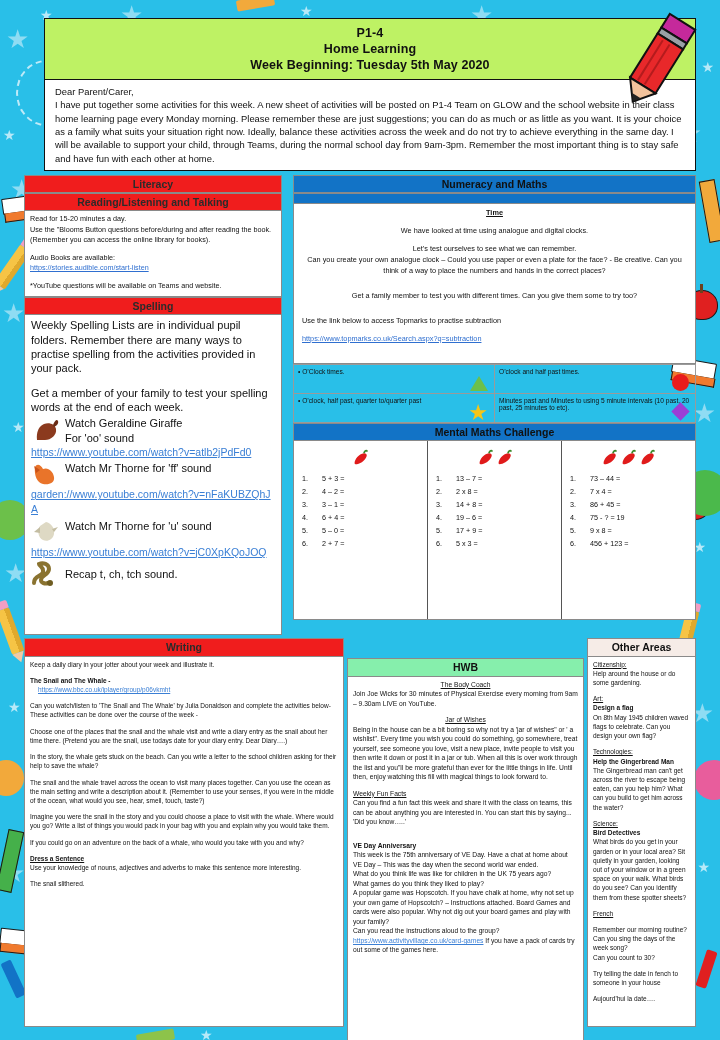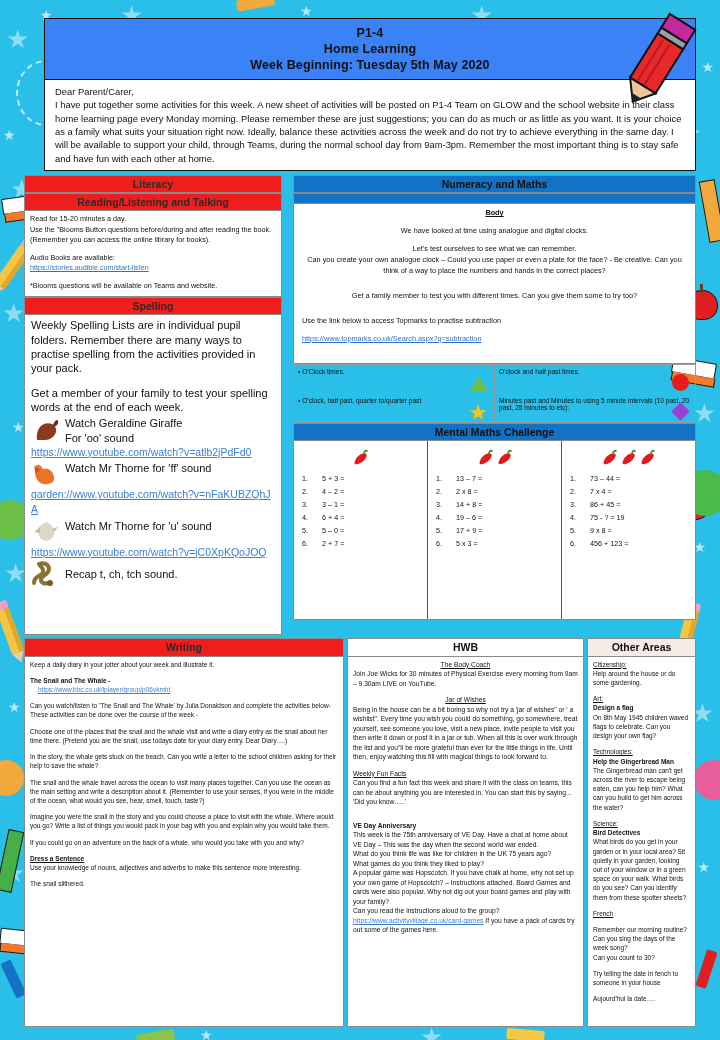--- a/index.html
+++ b/index.html
@@ -25,21 +25,21 @@
   .bg-deco .blob{position:absolute;border-radius:50%;}
   .bg-deco .ruler{position:absolute;width:14px;height:60px;background:#45b04a;border:1.5px solid #1a1a1a;}
   .bg-deco .crayon{position:absolute;width:11px;height:38px;border-radius:2px;}
   .bg-deco .scribble{position:absolute;border:2px dashed #bfeaf8;border-radius:50%;}
 
   
   .sheet{position:absolute;left:24px;top:18px;width:672px;height:1006px;z-index:5;}
 
   
   .hdr-box{
-    background:#3b82f6;border:1.6px solid #111;height:62px;
+    background:#bef264;border:1.6px solid #111;height:62px;
     display:flex;flex-direction:column;align-items:center;justify-content:center;
     margin-left:20px;width:calc(100% - 20px);box-sizing:border-box;
   }
   .hdr-box div{font-weight:bold;font-size:12.5px;color:#111;line-height:1.28;letter-spacing:.1px;}
   .letter-box{
     background:#fff;border:1.6px solid #111;border-top:none;margin-left:20px;
     width:calc(100% - 20px);box-sizing:border-box;padding:5px 8px 5px 10px;
   }
   .letter-box p{margin:0;font-size:9.4px;line-height:1.42;color:#111;}
   .letter-box p.sig{color:#c0392b;}
@@ -51,21 +51,21 @@
   .col-left{width:258px;flex:none;}
   .col-right{flex:1;margin-left:11px;}
 
   .band{
     text-align:center;font-weight:bold;font-size:10.5px;color:#111;
     padding:1.5px 0;border:1px solid #8a8a8a;line-height:1.25;
   }
   .band.red{background:#f01d1d;color:#2b2b2b;}
   .band.blue{background:#1273c6;color:#111;}
   .band.blue-blank{height:9px;padding:0;}
-  .band.green{background:#ffffff;}
+  .band.green{background:#86efac;margin-top:20px;}
   .band.beige{background:#f6ece7;}
   .panel{background:#fff;border:1px solid #8a8a8a;border-top:none;box-sizing:border-box;}
   .panel p{margin:0 0 0 0;}
 
   .lit-body{padding:3px 5px;font-size:7.2px;line-height:1.45;color:#111;}
   .lit-body a{color:#2f6fd0;text-align:right;}
   .spell-body{padding:3px 6px;font-size:11px;line-height:1.3;color:#111;}
   .spell-body a{color:#3a7fd5;font-size:10.5px;word-break:break-all;}
   .vid-row{display:flex;align-items:flex-start;gap:4px;margin-top:2px;}
   .animal{width:30px;height:26px;flex:none;position:relative;}
@@ -187,21 +187,21 @@
     <div class="col-left">
       <div class="band red">Literacy</div>
       <div class="band red">Reading/Listening and Talking</div>
       <div class="panel lit-body" style="height:86px;">
         <p>Read for 15-20  minutes a day.</p>
         <p>Use the "Blooms Button questions before/during and after reading the book.  (Remember you can access the online library for books).</p>
         <div class="sp"></div>
         <p>Audio Books are available:</p>
         <p><a href="#">https://stories.audible.com/start-listen</a></p>
         <div class="sp"></div>
-        <p>*Blooms questions will be available on Teams and website.</p>
+        <p>*YouTube questions will be available on Teams and website.</p>
       </div>
 
       <div class="band red">Spelling</div>
       <div class="panel spell-body" style="height:320px;">
         <p>Weekly Spelling Lists are in individual pupil folders.  Remember there are many ways to practise spelling from the activities provided in your pack.</p>
         <div style="height:10px"></div>
         <p>Get a member of your family to test your spelling words at the end of each week.</p>
 
         <div class="vid-row">
           <svg class="animal" viewBox="0 0 30 26">
@@ -245,21 +245,21 @@
           </svg>
           <div>Recap t, ch, tch sound.</div>
         </div>
       </div>
     </div>
 
     <div class="col-right">
       <div class="band blue">Numeracy and Maths</div>
       <div class="band blue blue-blank"></div>
       <div class="panel num-body" style="height:160px;">
-        <p class="u" style="font-weight:bold;">Body</p>
+        <p class="u" style="font-weight:bold;">Time</p>
         <div class="sp"></div>
         <p>We have looked at time using analogue and digital clocks.</p>
         <div class="sp"></div>
         <p>Let's test ourselves to see what we can remember.</p>
         <p>Can you create your own analogue clock – Could you use paper or even a plate for the face? - Be creative.  Can you think of a way to place the numbers and hands in the correct places?</p>
         <div class="sp"></div>
           <div class="sp"></div>
         <p>Get a family member to test you with different times.  Can you give them some to try too?</p>
         <div class="sp"></div>
           <div class="sp"></div>

